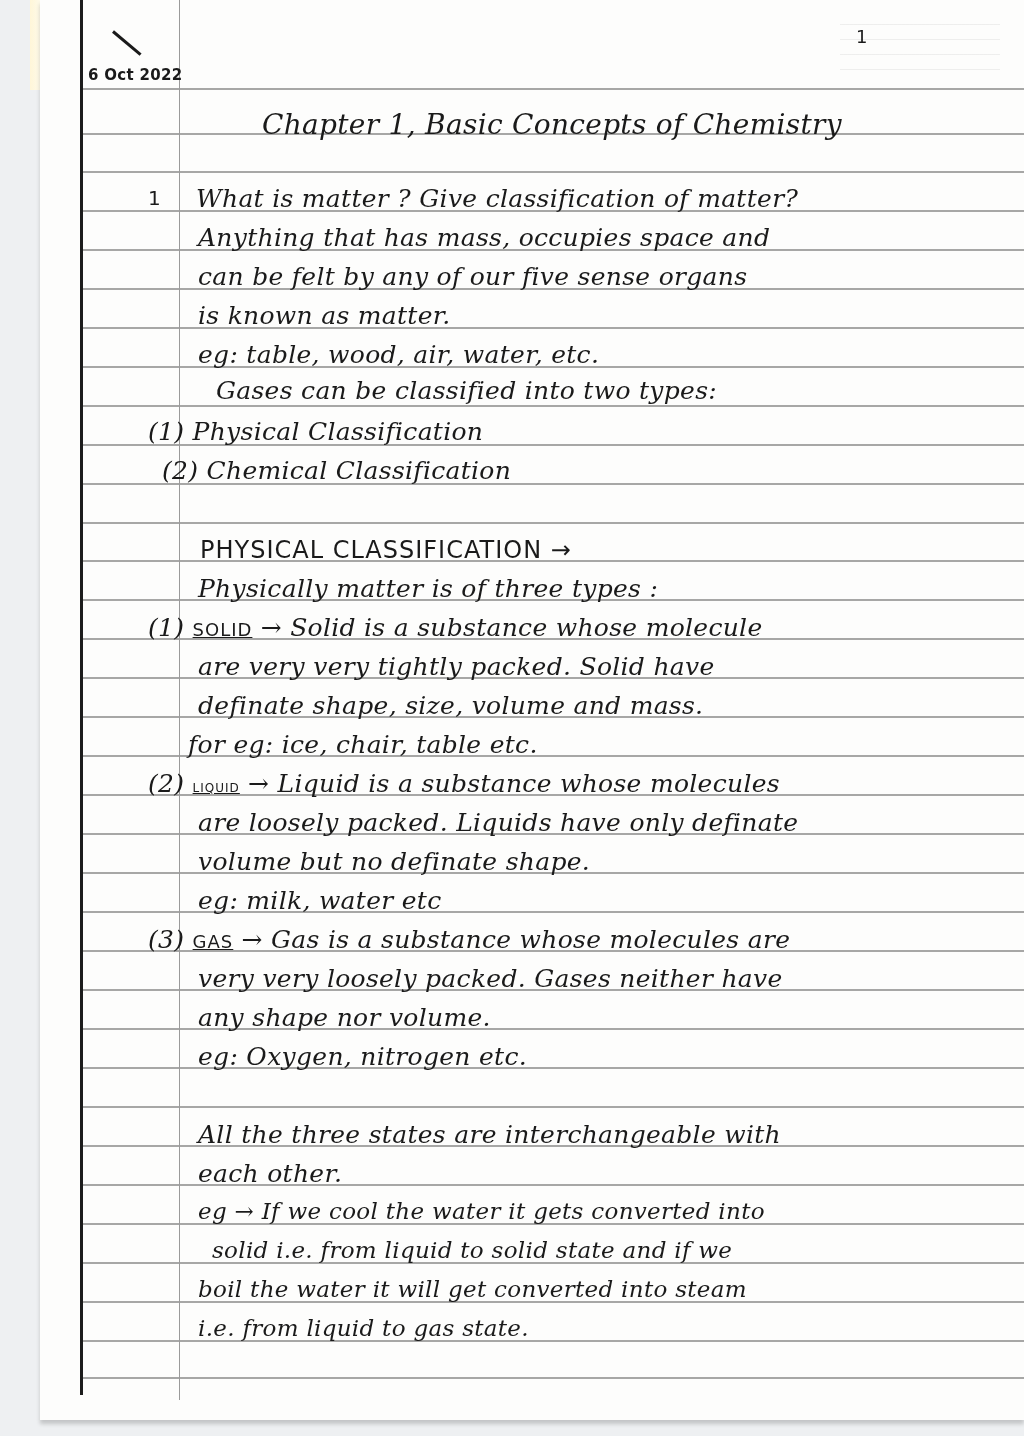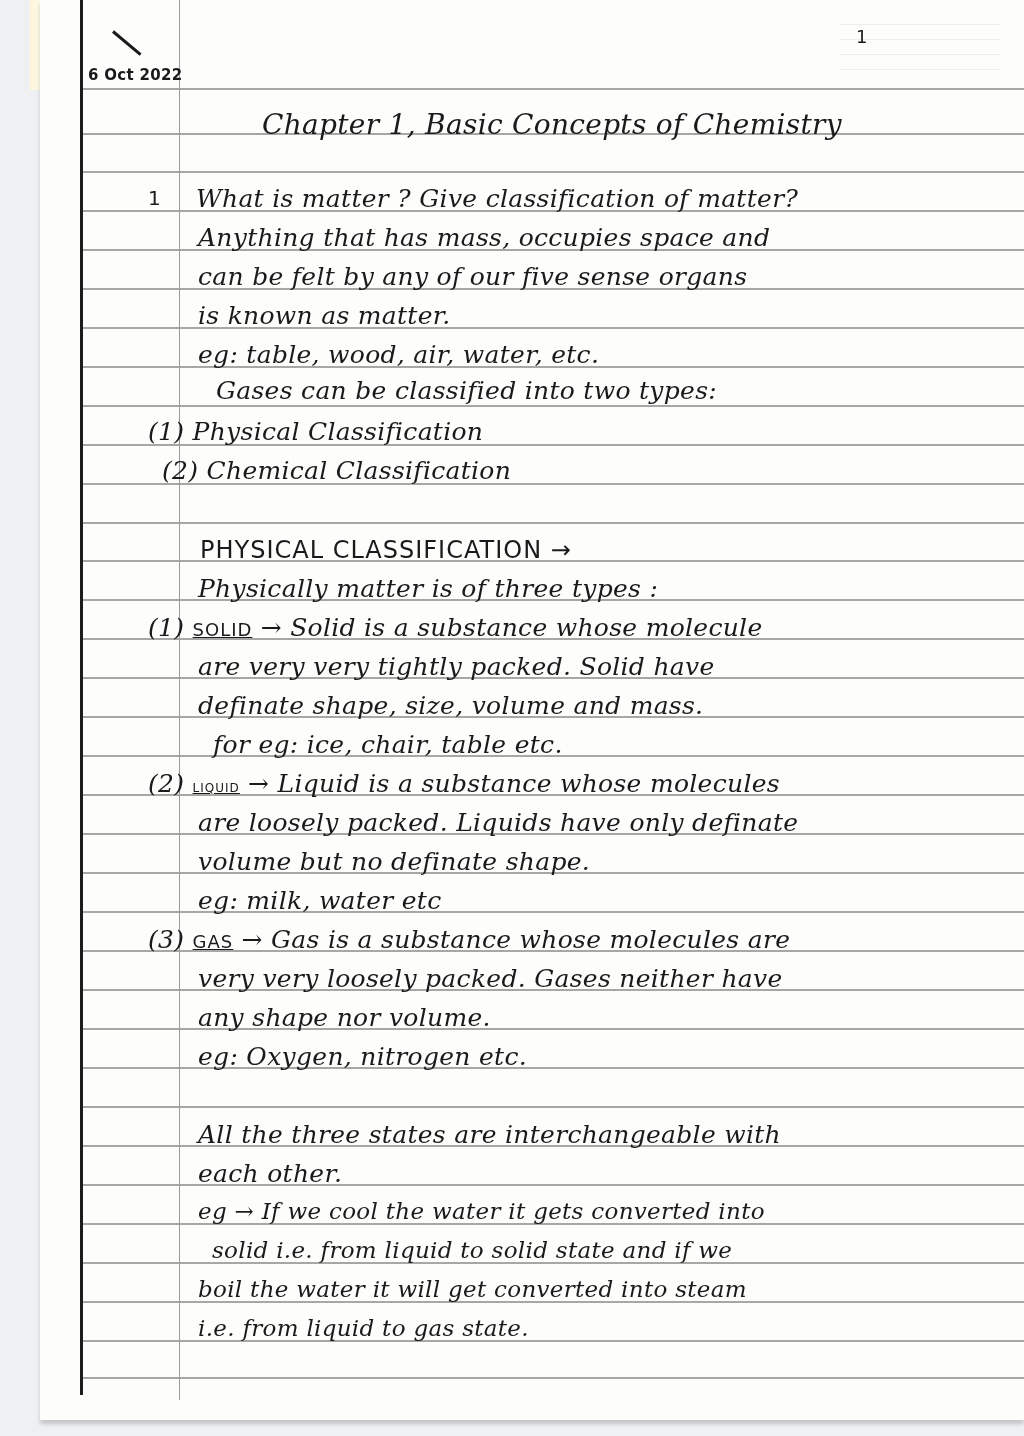--- a/index.html
+++ b/index.html
@@ -110,21 +110,21 @@
 <div class="ink" style="left:216px; top:376px;">Gases can be classified into two types:</div>
 <div class="ink" style="left:148px; top:417px;">(<span>1</span>) <span>Physical Classification</span></div>
 <div class="ink" style="left:148px; top:456px;margin-left:14px;">(<span>2</span>) <span>Chemical Classification</span></div>
 
 <div class="ink caps" style="left:200px; top:536px;">PHYSICAL CLASSIFICATION →</div>
 <div class="ink" style="left:198px; top:574px;">Physically matter is of three types :</div>
 
 <div class="ink" style="left:148px; top:613px;">(<span>1</span>) <span class="u caps" style="font-size:18px">SOLID</span> → <span>Solid is a substance whose molecule</span></div>
 <div class="ink" style="left:198px; top:652px;">are very very tightly packed. Solid have</div>
 <div class="ink" style="left:198px; top:691px;">definate shape, size, volume and mass.</div>
-<div class="ink" style="left:213px; top:730px;text-align:right;">for eg: ice, chair, table etc.</div>
+<div class="ink" style="left:188px; top:730px;text-align:right;">for eg: ice, chair, table etc.</div>
 
 <div class="ink" style="left:148px; top:769px;">(<span>2</span>) <span class="u caps" style="font-size:12px">LIQUID</span> → <span>Liquid is a substance whose molecules</span></div>
 <div class="ink" style="left:198px; top:808px;text-align:center;">are loosely packed. Liquids have only definate</div>
 <div class="ink" style="left:198px; top:847px;">volume but no definate shape.</div>
 <div class="ink" style="left:198px; top:886px;">eg: milk, water etc</div>
 
 <div class="ink" style="left:148px; top:925px;">(<span>3</span>) <span class="u caps" style="font-size:18px">GAS</span> → <span>Gas is a substance whose molecules are</span></div>
 <div class="ink" style="left:198px; top:964px;">very very loosely packed. Gases neither have</div>
 <div class="ink" style="left:198px; top:1003px;">any shape nor volume.</div>
 <div class="ink" style="left:198px; top:1042px;">eg: Oxygen, nitrogen etc.</div>

